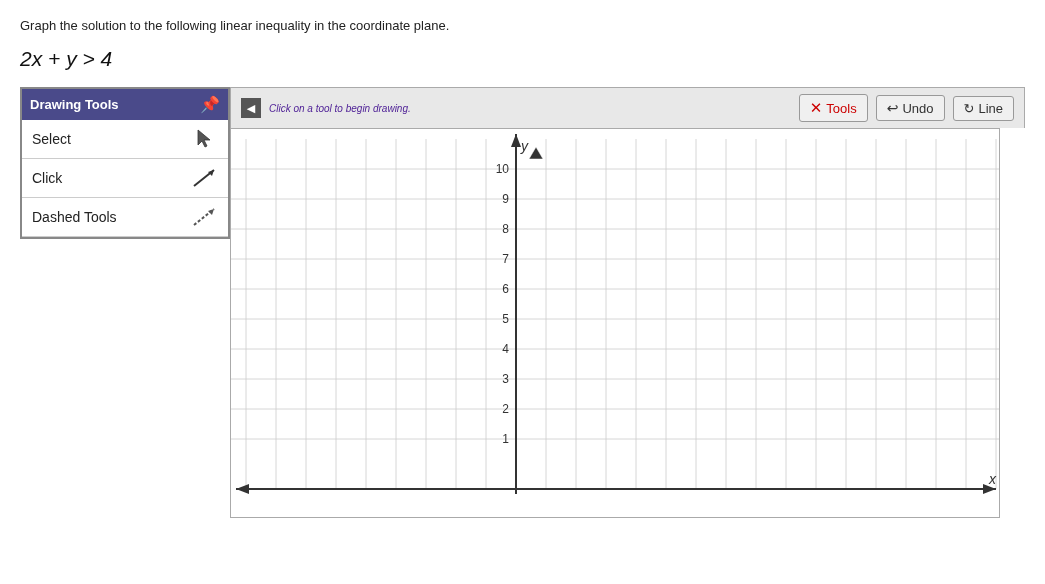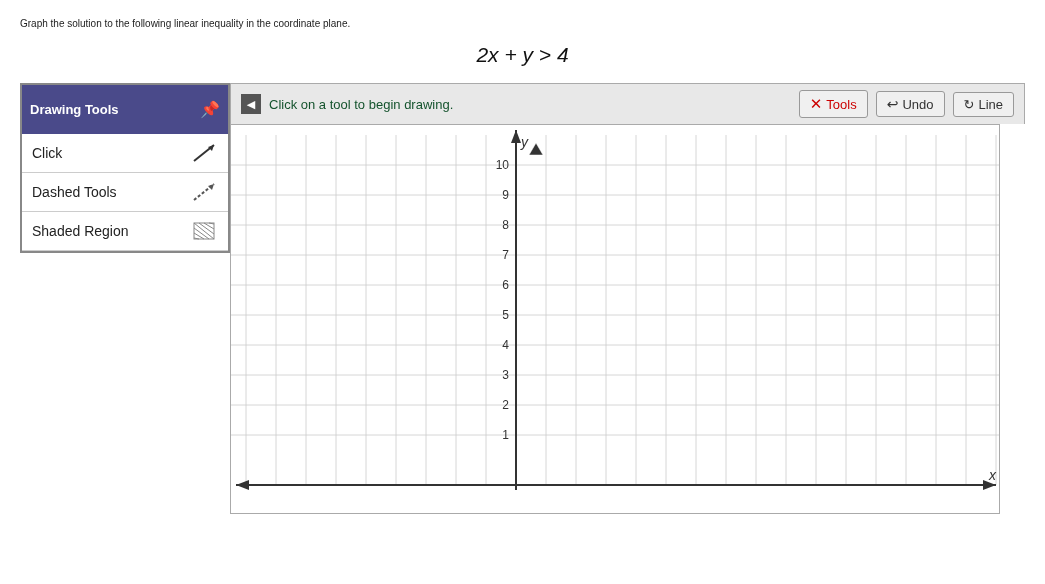--- a/index.html
+++ b/index.html
@@ -10,27 +10,26 @@
       font-family: Arial, sans-serif;
       overflow: hidden;
       position: relative;
     }
 
     .page-container {
       padding: 18px 20px 10px 20px;
     }
 
     .instruction-text {
-      font-size: 10px;
+      font-size: 13px;
       color: #222;
       margin-bottom: 14px;
     }
 
     .equation-line {
-      text-align: center;
       font-size: 20px;
       color: #111;
       margin-bottom: 16px;
       font-style: italic;
     }
 
     .main-area {
       display: flex;
       flex-direction: row;
       align-items: flex-start;
@@ -43,21 +42,21 @@
       background: #f0f0f0;
       flex-shrink: 0;
       margin-right: 0;
     }
 
     .tools-header {
       background: #4a4a8a;
       color: #fff;
       font-size: 13px;
       font-weight: bold;
-      padding: 15px 8px;
+      padding: 6px 8px;
       display: flex;
       align-items: center;
       justify-content: space-between;
     }
 
     .tool-item {
       display: flex;
       align-items: center;
       justify-content: space-between;
       padding: 8px 10px;
@@ -102,23 +101,24 @@
       border: none;
       cursor: pointer;
       font-size: 11px;
       display: flex;
       align-items: center;
       justify-content: center;
       flex-shrink: 0;
     }
 
     .click-hint {
-      font-size: 13px;
-      color: #14532d;
+      font-size: 10px;
+      color: #4c1d95;
       flex: 1;
+      font-style: italic;
     }
 
     .toolbar-btn {
       display: flex;
       align-items: center;
       gap: 4px;
       background: #f0f0f0;
       border: 1px solid #999;
       border-radius: 3px;
       padding: 4px 10px;
@@ -162,20 +162,29 @@
   </div>
 
   <div class="main-area">
 
     <div class="drawing-tools">
       <div class="tools-header">
         <span>Drawing Tools</span>
         <span style="font-size:16px;">📌</span>
       </div>
 
+      <div class="tool-item">
+        <span>Select</span>
+        <div class="tool-icon">
+
+          <svg width="22" height="22" viewBox="0 0 22 22">
+            <path d="M5 2 L5 17 L9 13 L12 19 L14 18 L11 12 L17 12 Z" fill="#555" stroke="#333" stroke-width="0.8"></path>
+          </svg>
+        </div>
+      </div>
 
       <div class="tool-item">
         <span>Click</span>
         <div class="tool-icon">
           <svg width="24" height="20" viewBox="0 0 24 20">
             <line x1="2" y1="18" x2="22" y2="2" stroke="#333" stroke-width="2"></line>
 
             <polygon points="22,2 16,4 20,8" fill="#333"></polygon>
           </svg>
         </div>
@@ -184,35 +193,20 @@
       <div class="tool-item">
         <span>Dashed Tools</span>
         <div class="tool-icon">
           <svg width="24" height="20" viewBox="0 0 24 20">
             <line x1="2" y1="18" x2="22" y2="2" stroke="#555" stroke-width="2" stroke-dasharray="3,2"></line>
             <polygon points="22,2 16,4 20,8" fill="#555"></polygon>
           </svg>
         </div>
       </div>
 
-      <div class="tool-item">
-        <span>Shaded Region</span>
-        <div class="tool-icon">
-          <svg width="24" height="20" viewBox="0 0 24 20">
-            <rect x="2" y="2" width="20" height="16" fill="none" stroke="#888" stroke-width="1"></rect>
-            <line x1="2" y1="2" x2="22" y2="18" stroke="#888" stroke-width="1"></line>
-            <line x1="7" y1="2" x2="22" y2="13" stroke="#888" stroke-width="1"></line>
-            <line x1="12" y1="2" x2="22" y2="8" stroke="#888" stroke-width="1"></line>
-            <line x1="17" y1="2" x2="22" y2="3" stroke="#888" stroke-width="1"></line>
-            <line x1="2" y1="7" x2="17" y2="18" stroke="#888" stroke-width="1"></line>
-            <line x1="2" y1="12" x2="12" y2="18" stroke="#888" stroke-width="1"></line>
-            <line x1="2" y1="17" x2="7" y2="18" stroke="#888" stroke-width="1"></line>
-          </svg>
-        </div>
-      </div>
     </div>
 
     <div class="toolbar-area">
 
       <div class="toolbar-top">
         <button class="toolbar-collapse-btn">◀</button>
         <span class="click-hint">Click on a tool to begin drawing.</span>
 
         <button class="toolbar-btn btn-delete">
           <span style="color:#c00; font-size:15px;">✕</span>

